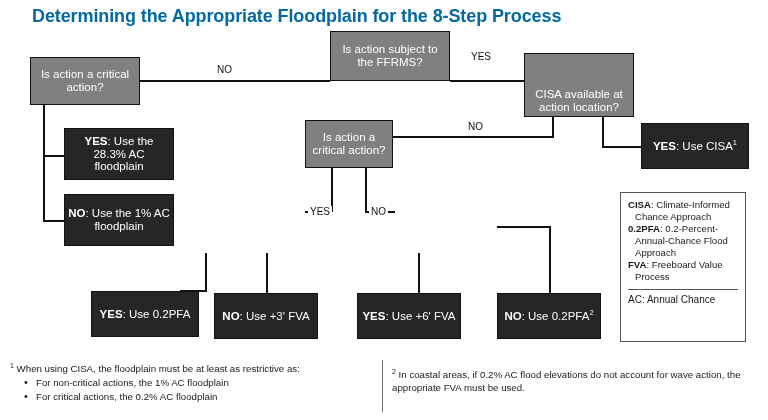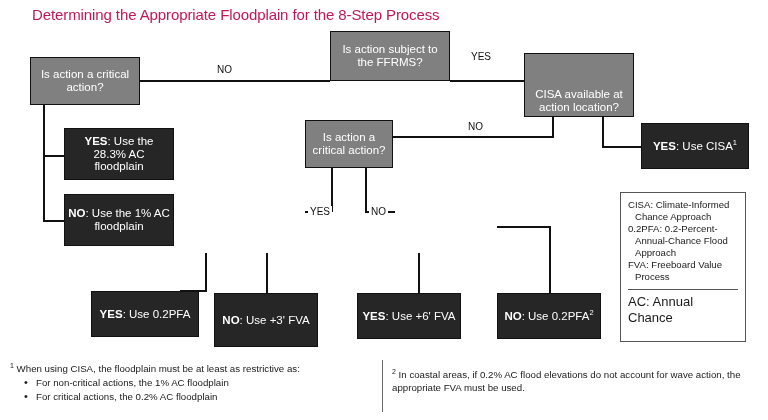--- a/index.html
+++ b/index.html
@@ -8,23 +8,23 @@
     background:#ffffff;
     font-family:"Liberation Sans", sans-serif;
     overflow:hidden;
     position:relative;
   }
   #stage{position:absolute;left:0;top:0;width:768px;height:420px;}
 
   .title{
     position:absolute;
     left:32px;top:6px;
-    font-size:15px;
-    font-weight:normal;
-    color:#be185d;
+    font-size:18px;
+    font-weight:bold;
+    color:#0369a1;
     letter-spacing:-0.1px;
     white-space:nowrap;
   }
 
   
   .node{
     position:absolute;
     box-sizing:border-box;
     display:flex;
     align-items:center;
@@ -66,23 +66,23 @@
     box-sizing:border-box;
     border:1.3px solid #555;
     background:#fff;
     padding:6px 7px 4px 7px;
     font-size:9.6px;
     line-height:1.26;
     color:#1a1a1a;
     z-index:3;
   }
   .legend .li{margin-bottom:0px;text-indent:-7px;padding-left:7px;}
-  .legend .li b{font-weight:normal;}
+  .legend .li b{font-weight:bold;}
   .legend hr{border:0;border-top:1px solid #555;margin:5px 0 4px 0;}
-  .legend .ac{font-size:13px;}
+  .legend .ac{font-size:10px;}
 
   
   .fn{
     position:absolute;
     font-size:9.7px;
     line-height:1.34;
     color:#1a1a1a;
   }
   .fn sup{font-size:7px;vertical-align:super;line-height:0;}
   #fn1{left:10px;top:362px;width:370px;}
@@ -161,21 +161,21 @@
   </div>
 
   <div class="node result" style="left:641px;top:123px;width:108px;height:46px;">
     <span><b>YES</b><span>: Use CISA</span><sup>1</sup></span>
   </div>
 
   <div class="node result" style="left:91px;top:291px;width:108px;height:46px;">
     <span><b>YES</b><span>: Use 0.2PFA</span></span>
   </div>
 
-  <div class="node result" style="left:214px;top:293px;width:104px;height:54px;">
+  <div class="node result" style="left:214px;top:293px;width:104px;height:46px;">
     <span><b>NO</b><span>: Use +3' FVA</span></span>
   </div>
 
   <div class="node result" style="left:357px;top:293px;width:104px;height:46px;">
     <span><b>YES</b><span>: Use +6' FVA</span></span>
   </div>
 
   <div class="node result" style="left:497px;top:293px;width:104px;height:46px;">
     <span><b>NO</b><span>: Use 0.2PFA</span><sup>2</sup></span>
   </div>

